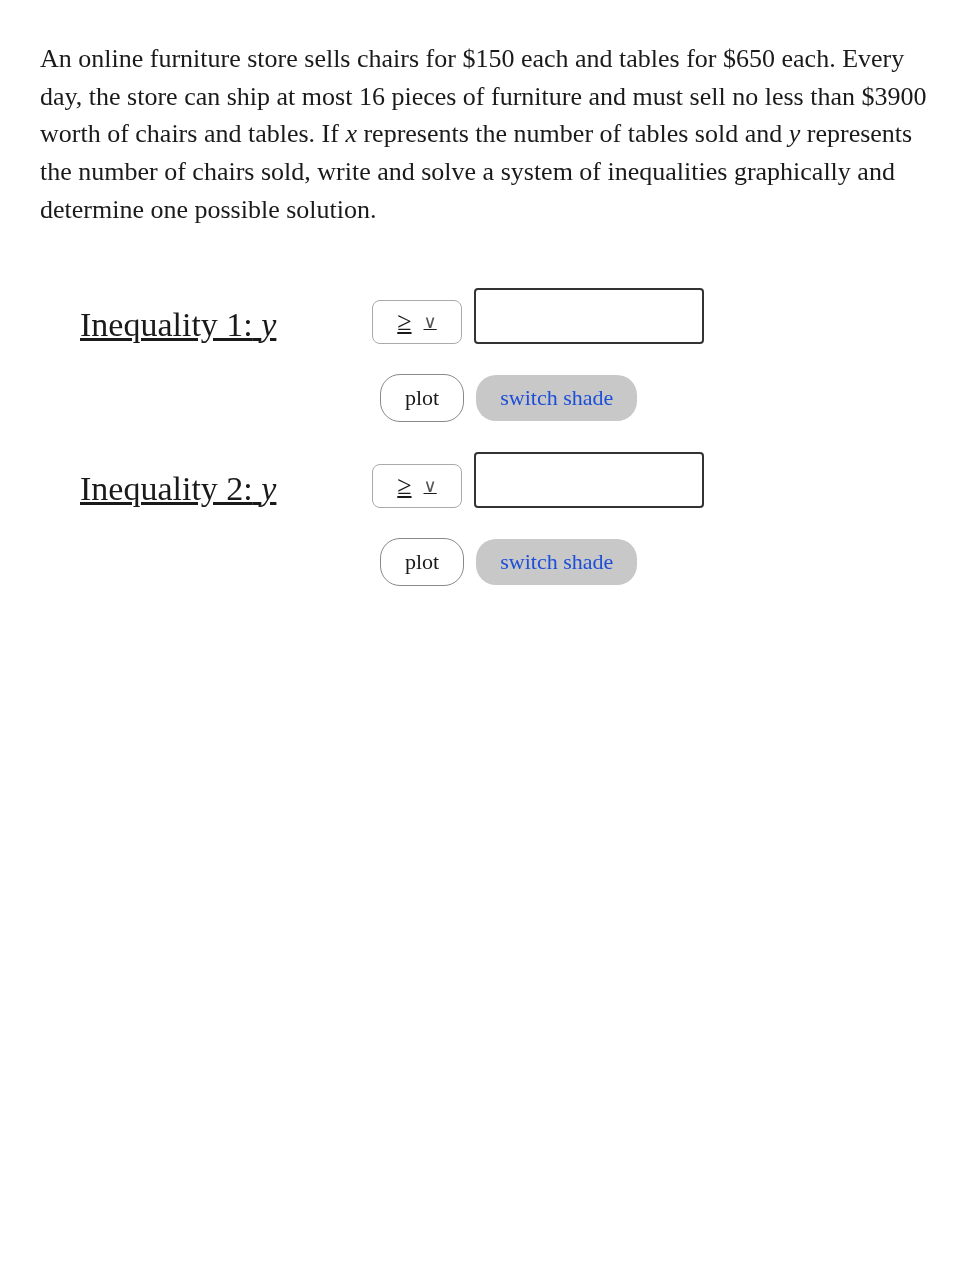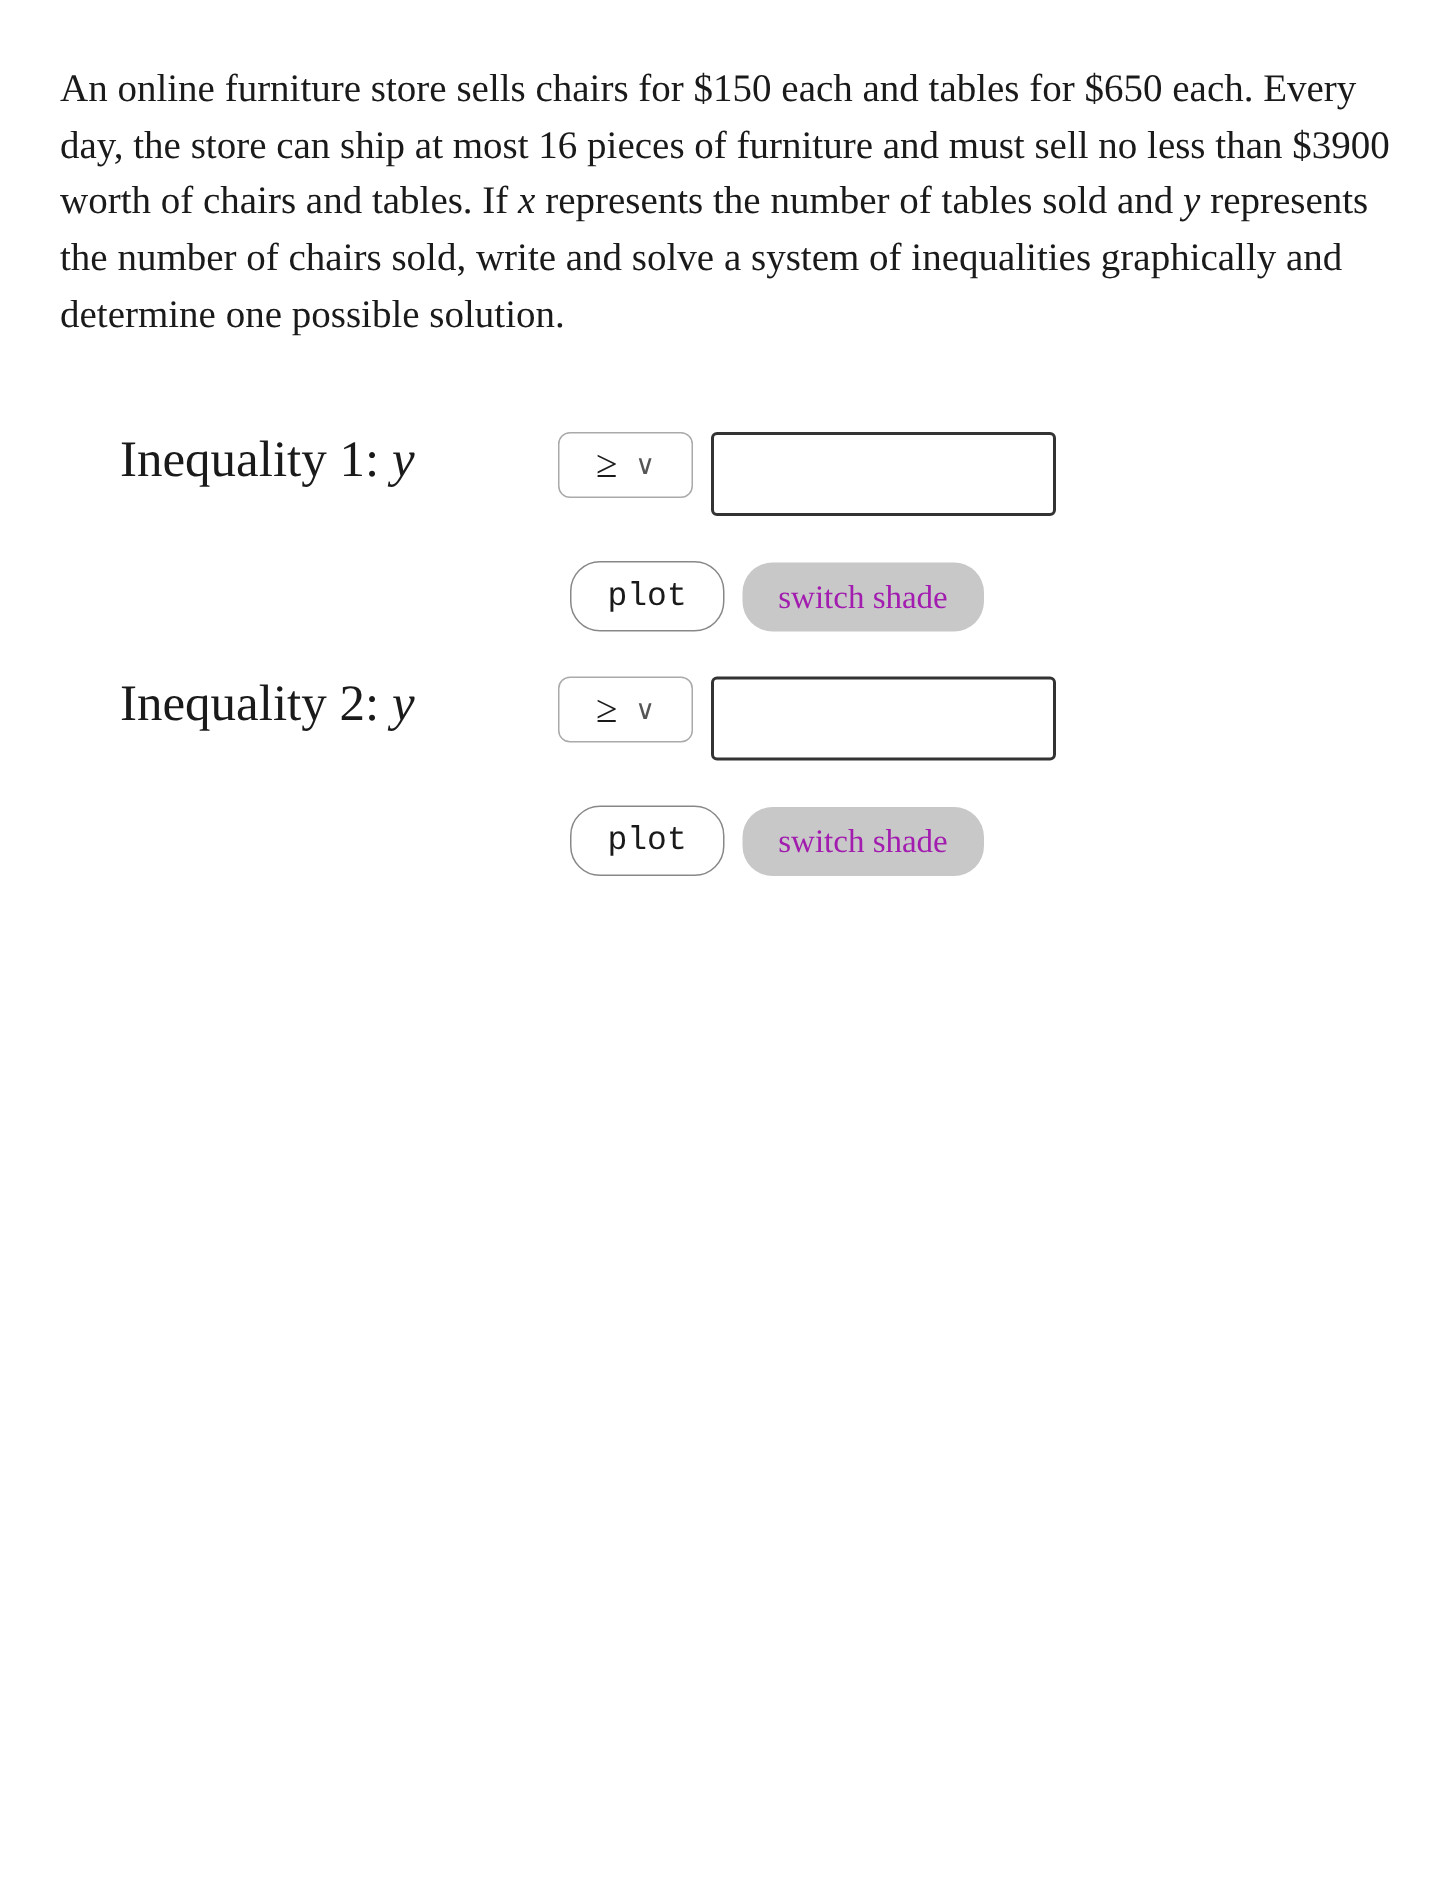--- a/index.html
+++ b/index.html
@@ -27,23 +27,24 @@
     .problem-text .italic {
       font-style: italic;
     }
 
     .inequalities-section {
       padding-left: 40px;
     }
 
     .inequality-row {
       display: flex;
-      align-items: flex-start;
+      align-items: flex-end;
       margin-bottom: 30px;
       gap: 12px;
+      text-decoration: underline;
     }
 
     .inequality-label {
       font-size: 34px;
       min-width: 280px;
     }
 
     .inequality-label .italic {
       font-style: italic;
     }
@@ -61,38 +62,38 @@
     .buttons-row {
       display: flex;
       align-items: center;
       gap: 12px;
       margin-bottom: 30px;
       padding-left: 300px;
     }
 
     .btn-plot {
       font-size: 22px;
-      font-family: Liberation Mono, monospace;
+      font-family: Liberation Serif, serif;
       padding: 10px 24px;
       border: 1.5px solid #888;
       border-radius: 20px;
       background: #fff;
       cursor: pointer;
       color: #1a1a1a;
     }
 
     .btn-switch-shade {
       font-size: 22px;
       font-family: Georgia, 'Times New Roman', serif;
       padding: 10px 24px;
       border: none;
       border-radius: 20px;
       background: #c8c8c8;
       cursor: pointer;
-      color: #a21caf;
+      color: #1d4ed8;
     }
 
     .chevron-down {
       font-size: 18px;
       color: #555;
       margin-left: 4px;
     }
 
     .sign-box {
       display: inline-flex;

